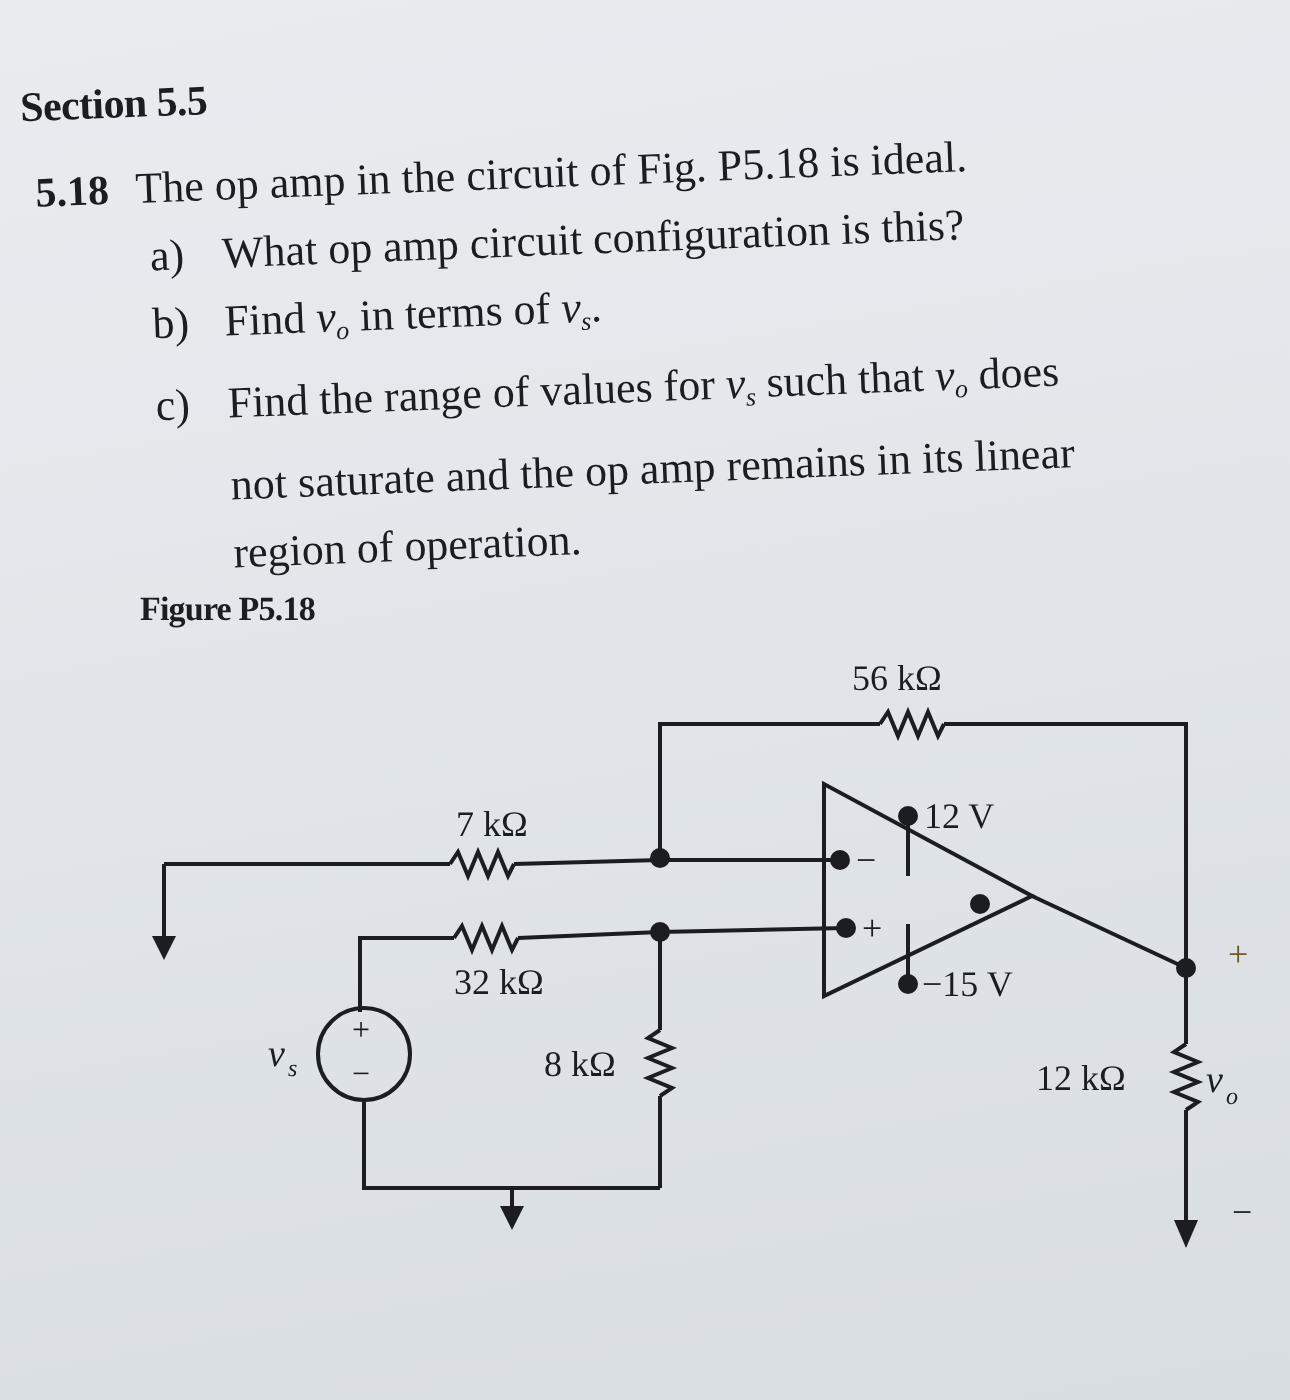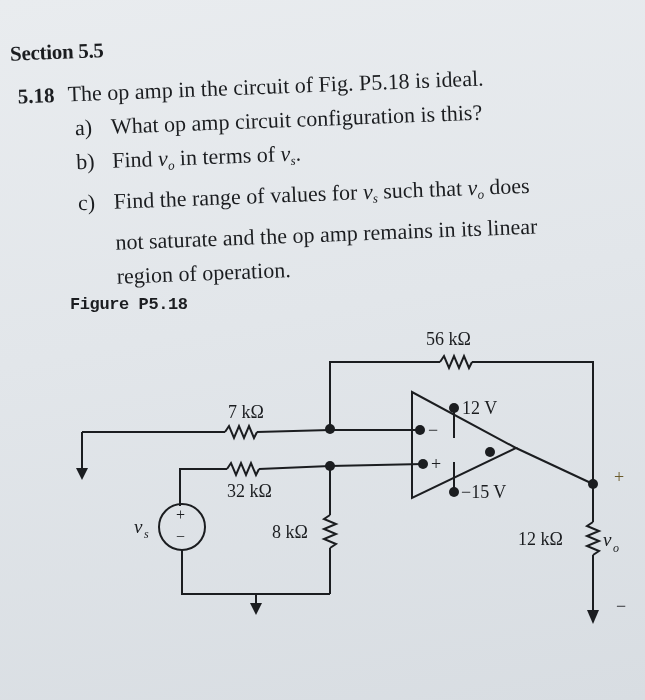--- a/index.html
+++ b/index.html
@@ -24,21 +24,21 @@
       font-size: 22px; line-height: 34px;
     }
     .problem .num { font-weight: bold; display: inline-block; width: 50px; font-size: 21px; }
     .part { position: relative; padding-left: 92px; }
     .part .lbl { position: absolute; left: 56px; }
     .part .cont { display: block; }
     .var { font-style: italic; }
     sub { font-size: 13px; font-style: italic; vertical-align: -4px; }
     .figure-label {
       position: absolute; left: 70px; top: 295px;
-      font-family: Liberation Mono, monospace; font-weight: bold;
+      font-family: Liberation Serif, serif; font-weight: bold;
       font-size: 17px; letter-spacing: -0.4px;
     }
     svg.circuit { position: absolute; left: 0; top: 0; }
     .cl { font-family: "Liberation Serif", serif; font-size: 18px; fill: #1b1d20; }
     .cl-i { font-family: "Liberation Serif", serif; font-size: 19px; font-style: italic; fill: #1b1d20; }
     .wire { stroke: #1b1d20; stroke-width: 2; fill: none; }
   </style>
 </head>
 <body>
 

